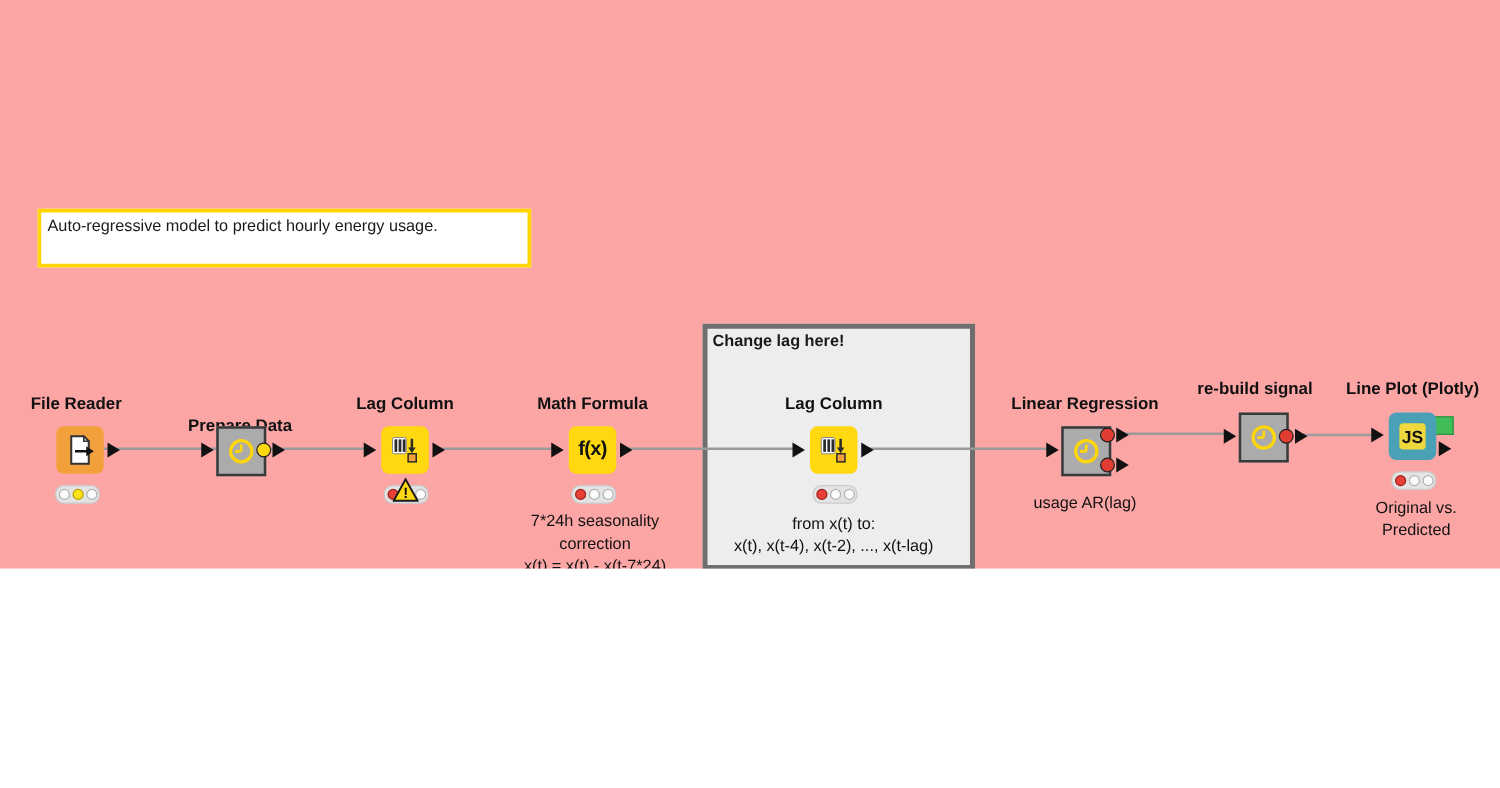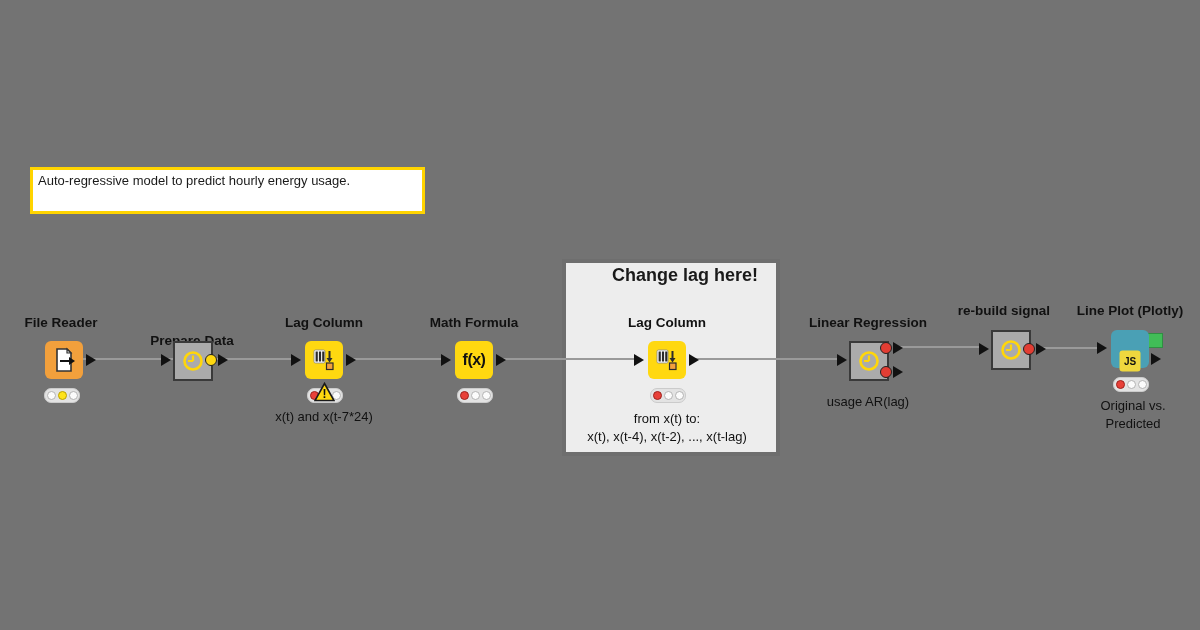--- a/index.html
+++ b/index.html
@@ -1,25 +1,25 @@
 <!DOCTYPE html>
 <html><head>
 <meta charset="utf-8">
 <style>
   html,body{margin:0;padding:0;background:#ffffff;}
-  #canvas{position:relative;width:1200px;height:630px;background:#737373;overflow:hidden;
+  #canvas{position:relative;width:1200px;height:455px;background:#fca5a5;overflow:hidden;
           font-family:"Liberation Sans",sans-serif;}
 
   
   .note-yellow{position:absolute;left:30px;top:167px;width:389px;height:41px;
     background:#ffffff;border:3px solid #FFD400;z-index:1;}
   .note-yellow .txt{font-size:13px;color:#1a1a1a;padding:2px 5px;line-height:17px;}
   .group-box{position:absolute;left:562px;top:259px;width:210px;height:189px;
     background:#EDEDED;border:4px solid #6E6E6E;z-index:0;}
-  .group-box .ttl{font-size:18px;font-weight:700;color:#1a1a1a;padding:2px 4px;margin-left:42px;}
+  .group-box .ttl{font-size:13px;font-weight:700;color:#1a1a1a;padding:2px 4px;}
 
   
   .wire{position:absolute;height:2px;background:#9A9A9A;z-index:2;}
 
   
   .node{position:absolute;width:38px;height:38px;z-index:3;}
   .node.rounded{border-radius:6px;}
   .node.orange{background:#F2A03C;}
   .node.yellow{background:#FFD810;}
   .node.teal{background:#4AA0B5;}
@@ -43,21 +43,21 @@
   .tl{position:absolute;width:34px;height:13px;background:#E3E3E3;border:1px solid #CBCBCB;
     border-radius:7px;display:flex;align-items:center;justify-content:center;gap:2px;z-index:3;}
   .light{width:9px;height:9px;border-radius:50%;display:inline-block;box-sizing:border-box;
     background:#FBFBFB;border:1px solid #B3B3B3;}
   .light.red{background:#E84038;border-color:#9E221D;}
   .light.yellow{background:#FFE31A;border-color:#BBA000;}
   .warn{position:absolute;z-index:6;}
 
   .jsbadge{position:absolute;left:50%;top:50%;transform:translate(-50%,-50%);
     width:21px;height:21px;background:#EFD73E;border-radius:3px;display:flex;
-    align-items:center;justify-content:center;font-size:10px;font-weight:700;color:#111;margin-top:12px;}
+    align-items:center;justify-content:center;font-size:14px;font-weight:700;color:#111;}
   .fx{position:absolute;left:50%;top:50%;transform:translate(-50%,-50%);
     font-size:16px;font-weight:700;color:#111;letter-spacing:-0.5px;}
 </style>
 </head>
 <body>
 
 <div id="canvas">
 
   <div class="note-yellow">
     <div class="txt">Auto-regressive model to predict hourly energy usage.</div>
@@ -118,33 +118,35 @@
   </div>
   <div class="tl" style="left:307px;top:388px;">
       <span class="light red"></span>
       <span class="light off"></span>
       <span class="light off"></span>
     </div>
   <svg class="warn" style="left:314px;top:382px;" width="21" height="20" viewBox="0 0 21 20">
     <polygon points="10.5,1.5 20,18.5 1,18.5" fill="#FFD810" stroke="#1a1a1a" stroke-width="1.6"></polygon>
     <text x="10.5" y="16" text-anchor="middle" font-size="12" font-weight="bold" fill="#111" font-family="Liberation Sans, sans-serif">!</text>
   </svg>
-  <div class="comment" style="left:209px;top:408px;">x(t) and x(t-7*24)</div>
 
   <div class="node-title" style="left:384px;top:315px;">Math Formula</div>
   <div class="node yellow rounded" style="left:455px;top:341px;">
     <span class="fx">f(x)</span>
     <span class="port in" style="left:-14px;top:13px;"></span>
     <span class="port out" style="left:41px;top:13px;"></span>
   </div>
   <div class="tl" style="left:457px;top:388px;">
       <span class="light red"></span>
       <span class="light off"></span>
       <span class="light off"></span>
     </div>
+  <div class="comment" style="left:361px;top:408px;">7*24h seasonality
+correction
+x(t) = x(t) - x(t-7*24)</div>
 
   <div class="node-title" style="left:577px;top:315px;">Lag Column</div>
   <div class="node yellow rounded" style="left:648px;top:341px;">
     <svg class="ico" width="26" height="26" viewBox="0 0 26 26">
       <rect x="3" y="3" width="11" height="13" rx="1.5" fill="#ffffff" stroke="#888" stroke-width="0.8"></rect>
       <rect x="4.6" y="4.5" width="2.2" height="10" fill="#2b2b2b"></rect>
       <rect x="7.9" y="4.5" width="2.2" height="10" fill="#2b2b2b"></rect>
       <rect x="11.2" y="4.5" width="2.2" height="10" fill="#2b2b2b"></rect>
       <line x1="18.5" y1="4" x2="18.5" y2="12" stroke="#2b2b2b" stroke-width="2"></line>
       <path d="M15.5 11 h6 l-3 4.5 z" fill="#2b2b2b"></path>

